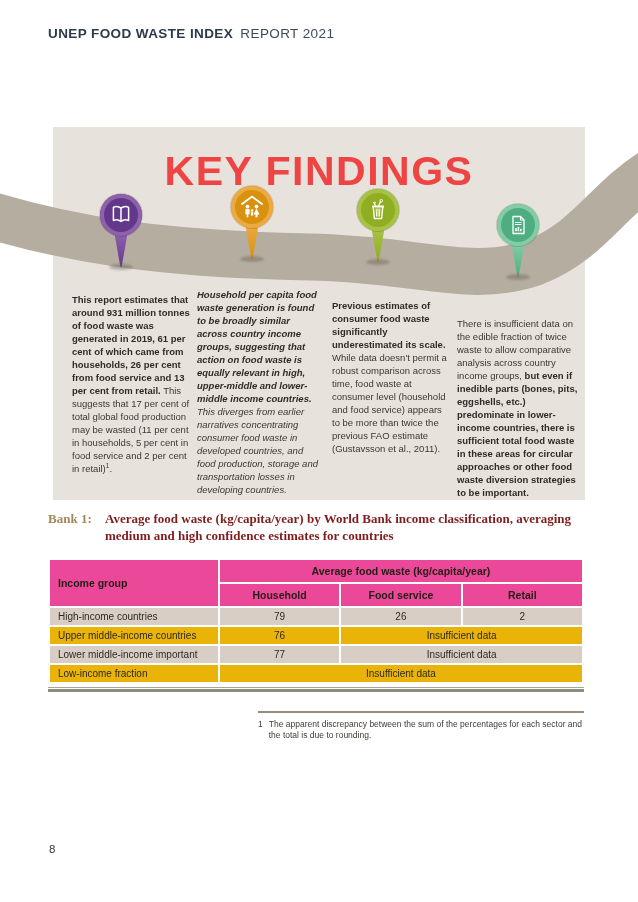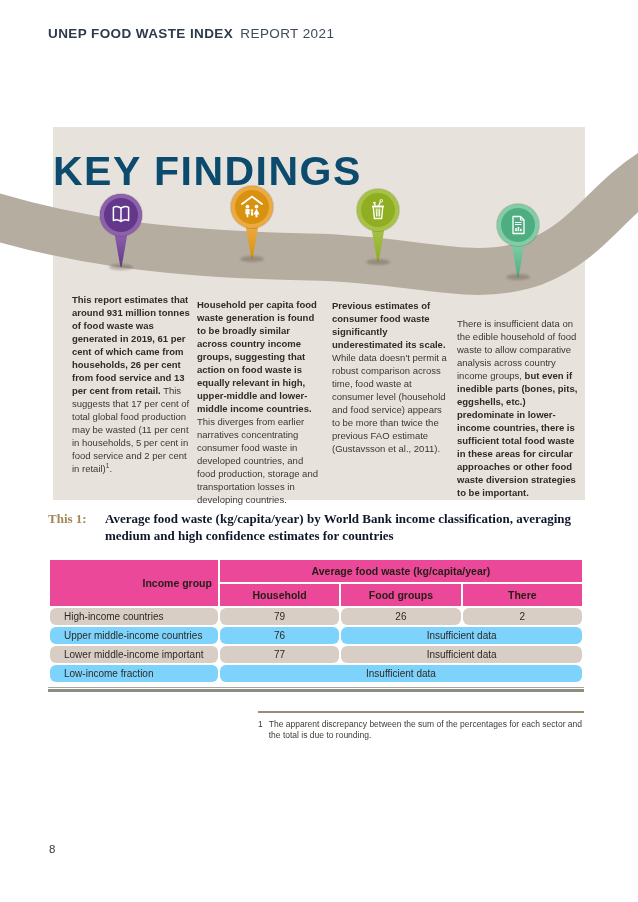--- a/index.html
+++ b/index.html
@@ -8,22 +8,22 @@
     font-family:"Liberation Sans",sans-serif;overflow:hidden;margin:0 auto;
   }
   
   .report-header{position:absolute;left:48px;top:26px;font-size:13.5px;letter-spacing:.4px;color:#2d3a4c;}
   .hdr-bold{font-weight:700;}
   .hdr-reg{font-weight:400;color:#3d4a5c;margin-left:3px;}
   
   .kf-panel{position:absolute;left:53px;top:127px;width:532px;height:373px;background:#e7e3dc;z-index:0;}
   .ribbon{position:absolute;left:0;top:0;z-index:1;pointer-events:none;}
   .kf-title{
-    position:absolute;left:53px;top:148px;width:532px;margin:0;text-align:left;
-    font-size:41px;font-weight:700;letter-spacing:1.5px;color:#0c4a6e;z-index:2;
+    position:absolute;left:53px;top:148px;width:532px;margin:0;text-align:center;
+    font-size:41px;font-weight:700;letter-spacing:1.5px;color:#ef4444;z-index:2;
   }
   
   .pin{position:absolute;width:46px;z-index:3;}
   .pin-purple{--ring:#8e61ac;--inner:#63388a;}
   .pin-orange{--ring:#ecaa43;--inner:#d8920f;}
   .pin-green{--ring:#a8c248;--inner:#8fae21;}
   .pin-teal{--ring:#82cda6;--inner:#4fae81;}
   .pin-head{
     position:relative;z-index:2;width:42px;height:42px;border-radius:50%;margin:0 auto;
     background:var(--inner);
@@ -40,35 +40,35 @@
   
   .kf-col{position:absolute;font-size:9.5px;line-height:13px;color:#3b3731;z-index:3;}
   .kf-col .b{font-weight:700;color:#2f2b25;}
   .kf-col sup{font-size:6.5px;vertical-align:super;line-height:0;}
   
   .caption{
     position:absolute;left:48px;top:511px;width:536px;display:flex;
     font-family:"Liberation Serif",serif;font-size:13px;font-weight:700;line-height:1.28;z-index:2;
   }
   .caption-label{color:#a28759;width:57px;flex:none;}
-  .caption-text{color:#0f172a;}
+  .caption-text{color:#7f1d1d;}
   
   .data-table{
     position:absolute;left:48px;top:558px;width:536px;
     border-collapse:separate;border-spacing:2px;table-layout:fixed;z-index:2;
   }
   .data-table th{
     background:#ec4899;color:#241d15;font-weight:700;font-size:10.5px;
     height:20px;padding:1px 6px;text-align:center;
   }
-  .data-table th.corner{text-align:right;padding-left:20px;}
-  .data-table td{font-size:10px;color:#2e2a26;height:13px;padding:2px 14px;text-align:center;border-radius:6px;}
+  .data-table th.corner{text-align:left;padding-left:8px;}
+  .data-table td{font-size:10px;color:#2e2a26;height:13px;padding:2px 8px;text-align:center;}
   .data-table td.lbl{text-align:left;}
   .row-a td{background:#d8cec5;}
-  .row-b td{background:#7dd3fc;}
+  .row-b td{background:#eab308;}
   .rule-thin{position:absolute;left:48px;top:687px;width:536px;height:1px;background:#a8a79b;}
   .rule-thick{position:absolute;left:48px;top:689px;width:536px;height:3px;background:#8d8c7e;}
   
   .fn-line{position:absolute;left:258px;top:711px;width:326px;height:2px;background:#9a8c7b;}
   .footnote{
     position:absolute;left:258px;top:719px;width:332px;display:flex;gap:6px;
     font-size:8.5px;line-height:1.35;color:#3f3b36;
   }
   
   .page-number{position:absolute;left:49px;top:843px;font-size:11.5px;color:#3a3a3a;}
@@ -149,53 +149,53 @@
       </svg>
     </div>
     <div class="pin-tail"></div>
     <div class="pin-shadow"></div>
   </div>
 
   <p class="kf-col" style="left:72px;top:283px;width:120px;">
     <span class="b">This report estimates that around 931 million tonnes of food waste was generated in 2019, 61 per cent of which came from households, 26 per cent from food service and 13 per cent from retail.</span><span> This suggests that 17 per cent of total global food production may be wasted (11 per cent in households, 5 per cent in food service and 2 per cent in retail)</span><sup>1</sup><span>.</span>
   </p>
 
-  <p class="kf-col" style="left:197px;top:288px;width:125px;">
+  <p class="kf-col" style="left:197px;top:278px;width:125px;font-style:italic;">
     <span class="b">Household per capita food waste generation is found to be broadly similar across country income groups, suggesting that action on food waste is equally relevant in high, upper-middle and lower-middle income countries.</span><span> This diverges from earlier narratives concentrating consumer food waste in developed countries, and food production, storage and transportation losses in developing countries.</span>
   </p>
 
   <p class="kf-col" style="left:332px;top:289px;width:118px;">
     <span class="b">Previous estimates of consumer food waste significantly underestimated its scale.</span><span> While data doesn't permit a robust comparison across time, food waste at consumer level (household and food service) appears to be more than twice the previous FAO estimate (Gustavsson et al., 2011).</span>
   </p>
 
   <p class="kf-col" style="left:457px;top:307px;width:126px;">
-    <span>There is insufficient data on the edible household of food waste to allow comparative analysis across country income groups, </span><span class="b">but even if inedible parts (bones, pits, eggshells, etc.) predominate in lower-income countries, there is sufficient total food waste in these areas for circular approaches or other food waste diversion strategies to be important.</span>
+    <span>There is insufficient data on the edible fraction of twice waste to allow comparative analysis across country income groups, </span><span class="b">but even if inedible parts (bones, pits, eggshells, etc.) predominate in lower-income countries, there is sufficient total food waste in these areas for circular approaches or other food waste diversion strategies to be important.</span>
   </p>
 
   <div class="caption">
-    <span class="caption-label">This 1:</span>
+    <span class="caption-label">Bank 1:</span>
     <span class="caption-text">Average food waste (kg/capita/year) by World Bank income classification, averaging medium and high confidence estimates for countries</span>
   </div>
 
   <table class="data-table">
     <colgroup>
       <col style="width:166px">
         <col style="width:118px">
         <col style="width:118px">
         <col style="width:118px">
     </colgroup>
     <tbody>
       <tr>
         <th class="corner" rowspan="2">Income group</th>
         <th colspan="3">Average food waste (kg/capita/year)</th>
       </tr>
       <tr>
         <th>Household</th>
-        <th>Food groups</th>
-        <th>There</th>
+        <th>Food service</th>
+        <th>Retail</th>
       </tr>
       <tr class="row-a">
         <td class="lbl">High-income countries</td>
         <td class="num">79</td>
         <td class="num">26</td>
         <td class="num">2</td>
       </tr>
       <tr class="row-b">
         <td class="lbl">Upper middle-income countries</td>
         <td class="num">76</td>

